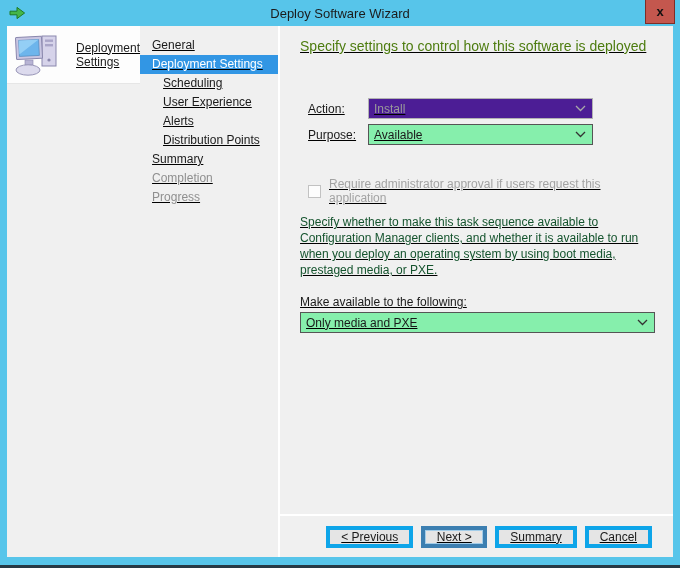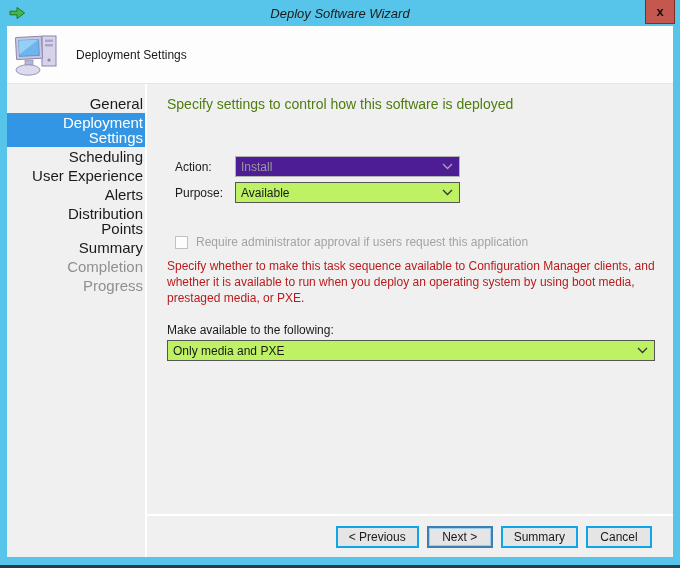--- a/index.html
+++ b/index.html
@@ -16,85 +16,85 @@
 
   
   .titlebar {
     position: relative;
     height: 26px;
     display: flex; align-items: center;
   }
   .titlebar-title {
     position: absolute; left: 0; right: 0;
     text-align: center;
-    font-size: 13px; color: #1b1b1b; font-style: italic;
+    font-size: 13px; color: #1b1b1b;
   }
   .app-icon { margin-left: 9px; z-index: 1; display: inline-flex; }
   .close-btn {
     position: absolute; right: 5px; top: 0;
     width: 30px; height: 24px;
     background: #c4574e;
     border: 1px solid #7e2d27; border-top: none;
     color: #101010; font-weight: bold; font-size: 13px;
     display: flex; align-items: center; justify-content: center;
     font-family: "Liberation Sans", sans-serif;
     cursor: default;
   }
 
   
   .frame {
     margin: 0 7px;
     height: 531px;
-    display: flex; flex-direction: column;
+    display: flex; flex-direction: row;
     background: #f0f0f0;
+    text-decoration: underline;
   }
 
   
   .banner {
     height: 58px; flex: 0 0 58px;
     background: #fdfdfd;
     border-bottom: 1px solid #e6e6e6;
     display: flex; align-items: center;
   }
   .banner-icon { margin: 0 14px 0 7px; display: inline-flex; }
   .banner-title { font-size: 12px; color: #1a1a1a; }
 
   
   .body { flex: 1; display: flex; min-height: 0; }
 
   .sidebar { width: 138px; flex: 0 0 138px; padding-top: 10px; }
   .v-divider { width: 2px; flex: 0 0 2px; background: #ffffff; }
 
   .side-item {
-    font-size: 15px; color: #1a1a1a;
+    font-size: 12px; color: #1a1a1a;
     line-height: 15px;
     padding: 2px 2px 2px 12px;
     cursor: default;
-    text-align: right;
   }
   .side-item.indent { padding-left: 23px; }
   .side-item.selected { background: #3296e4; color: #ffffff; }
   .side-item.disabled { color: #8f8f8f; }
 
   .main { flex: 1; display: flex; flex-direction: column; min-width: 0; }
   .main-inner { flex: 1; padding: 12px 18px 0 20px; overflow: hidden; }
 
   .heading {
     font-size: 14px; font-weight: normal;
     color: #4d7c0f;
   }
 
   
   .form-rows { margin-top: 44px; margin-left: 8px; }
   .form-row { display: flex; align-items: center; margin-bottom: 5px; }
   .form-row-label { width: 60px; font-size: 12px; color: #1a1a1a; }
 
   .combo {
     width: 225px; height: 21px;
-    background: #bef264;
+    background: #86efac;
     border: 1px solid #555555;
     display: flex; align-items: center; justify-content: space-between;
     padding: 0 6px 0 5px;
     font-size: 12px; color: #1a1a1a;
     cursor: default;
   }
   .combo.disabled {
     background: #4c1d95;
     border-color: #b2b2b2;
     color: #9a9a9a;
@@ -108,38 +108,38 @@
     width: 13px; height: 13px;
     background: #fdfdfd;
     border: 1px solid #c2c2c2;
     flex: 0 0 13px;
   }
   .checkbox-label { margin-left: 8px; font-size: 12px; color: #a3a3a3; }
 
   .description {
     margin-top: 9px;
     font-size: 12px; line-height: 16px;
-    color: #b91c1c;
+    color: #14532d;
     max-width: 497px;
   }
 
   .make-label { margin-top: 17px; font-size: 12px; color: #1a1a1a; }
 
   
   .footer {
     flex: 0 0 43px;
     border-top: 2px solid #ffffff;
     display: flex; align-items: center; justify-content: flex-end;
     gap: 8px;
     padding-right: 21px;
   }
   .btn {
     min-width: 66px; height: 22px;
     background: #e5e5e5;
-    border: 2px solid #0ea5e9;
+    border: 4px solid #0ea5e9;
     font-family: "Liberation Sans", sans-serif;
     font-size: 12px; color: #1a1a1a;
     padding: 0 11px;
     cursor: default;
   }
   .btn.focused {
     border-color: #3c7fb1;
     box-shadow: inset 0 0 0 1px #a3cde9;
   }
 </style>

